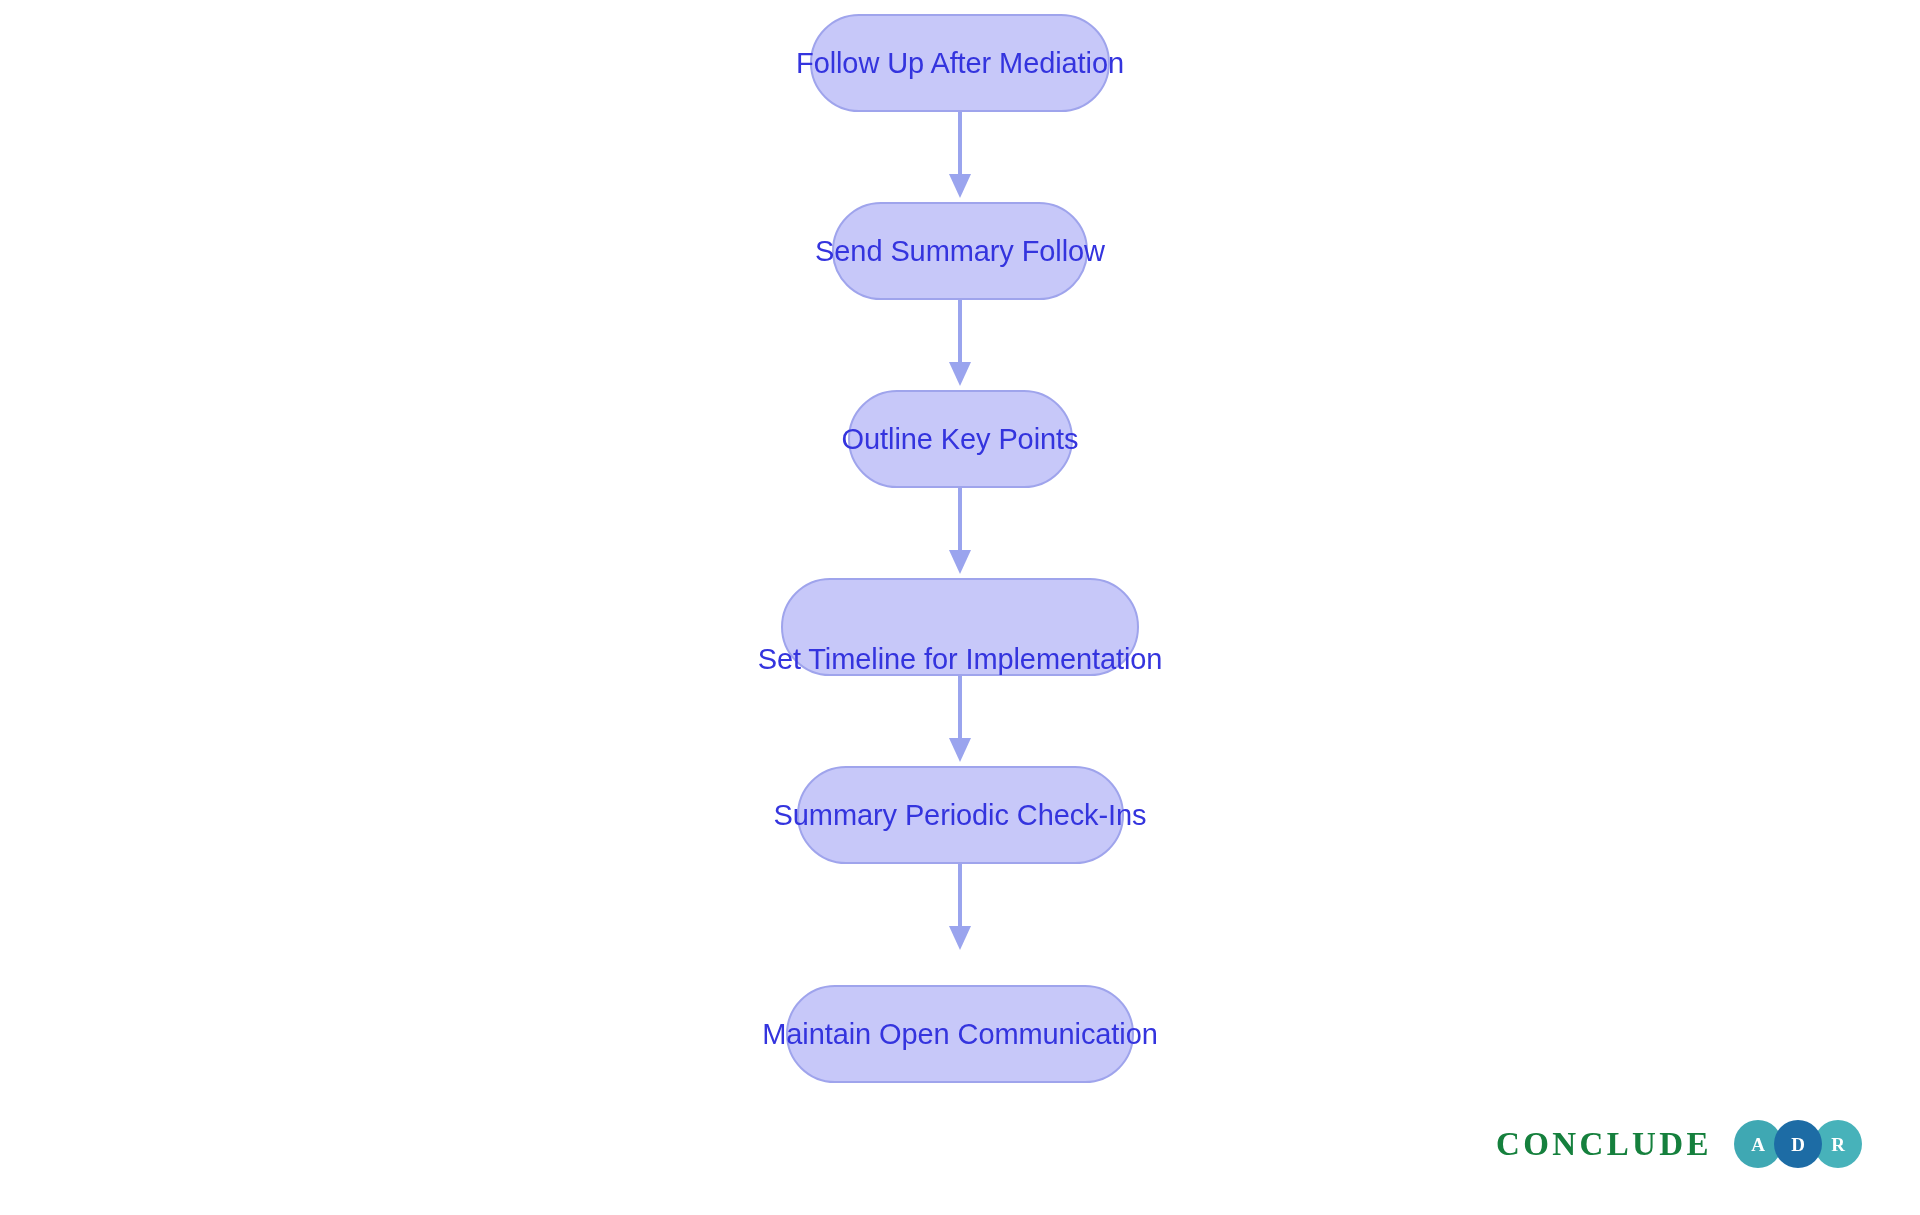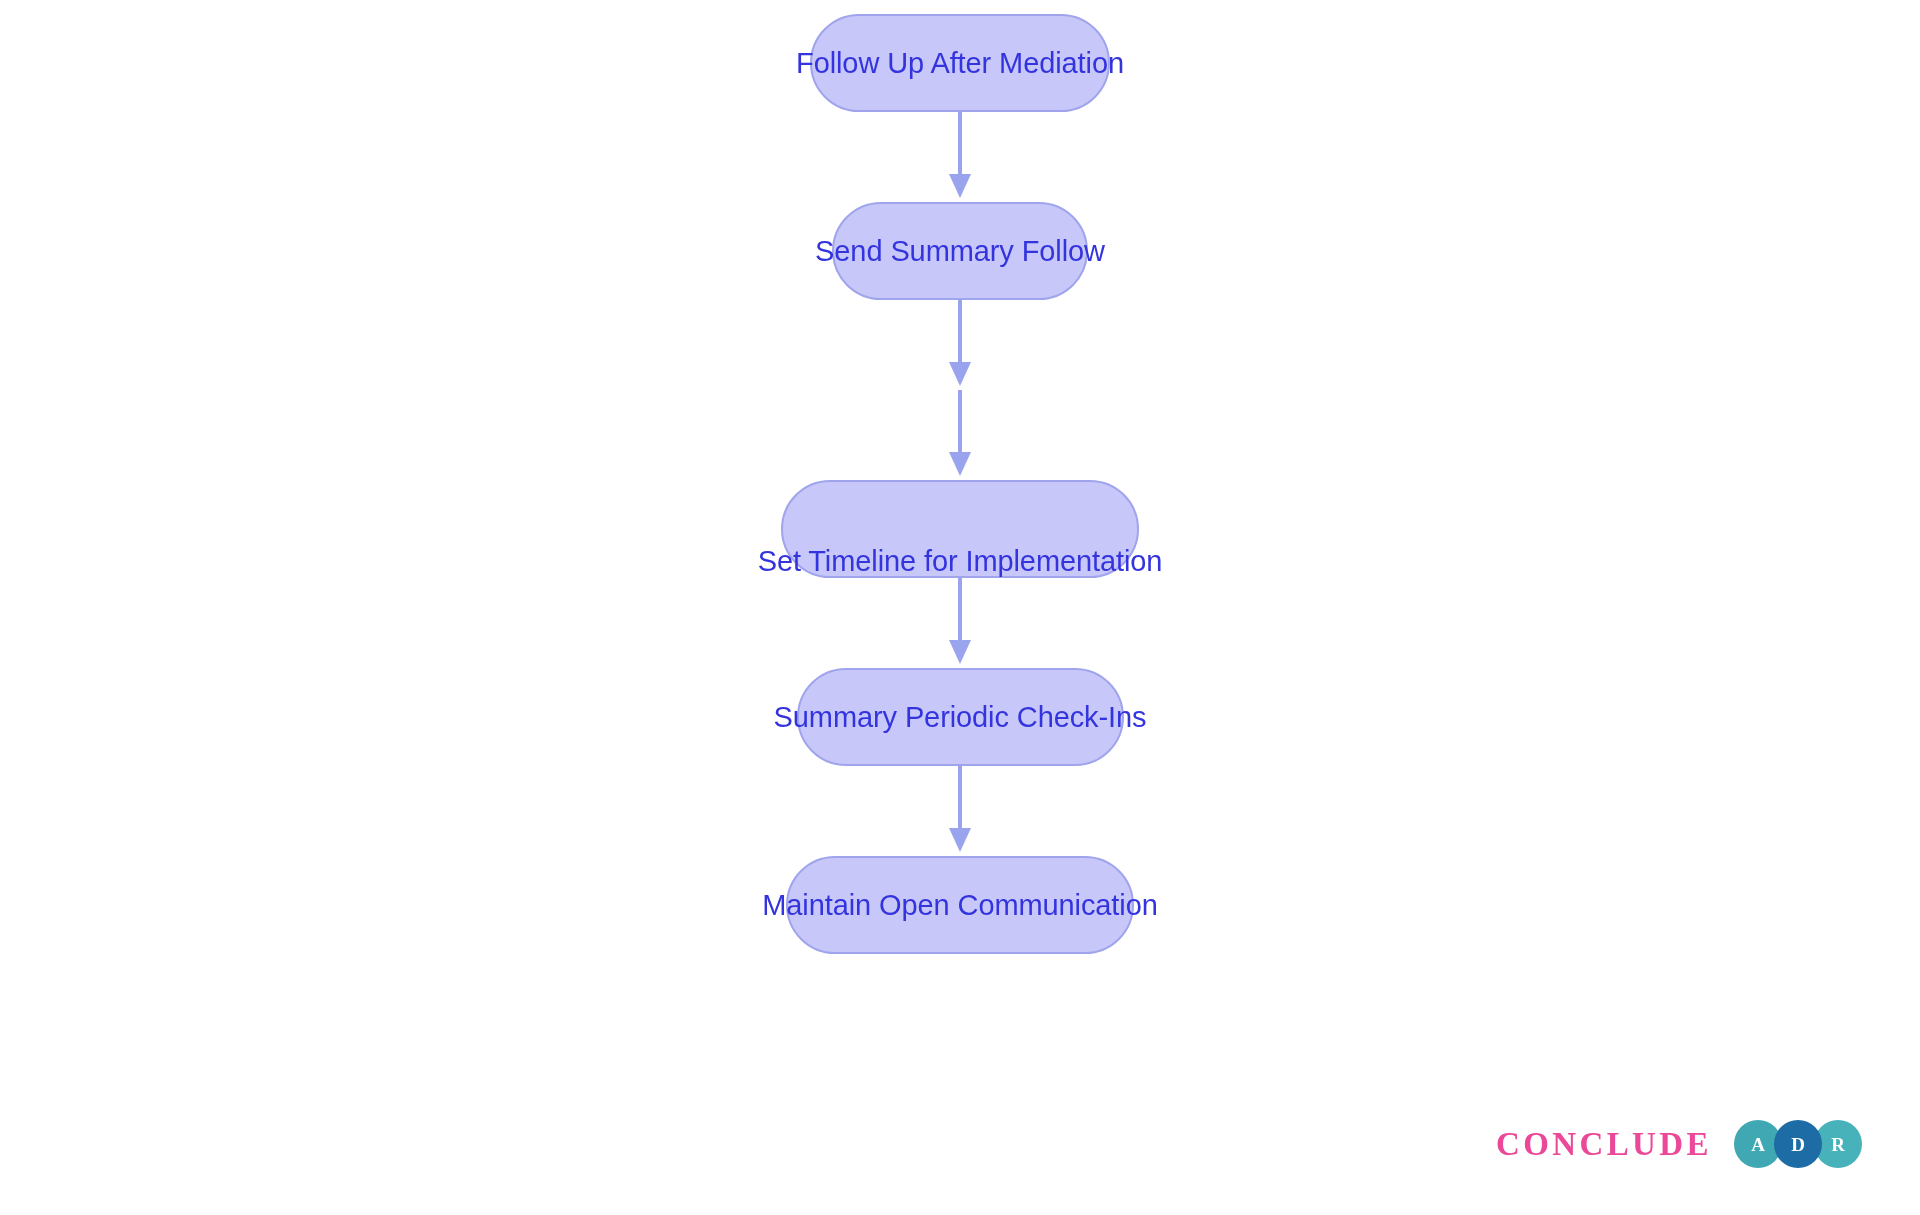--- a/index.html
+++ b/index.html
@@ -73,21 +73,21 @@
     bottom: 47px;
     display: flex;
     align-items: center;
     gap: 22px;
   }
   .brand-wordmark {
     font-family: "Liberation Serif", serif;
     font-size: 33px;
     font-weight: 700;
     letter-spacing: 3.4px;
-    color: #ec4899;
+    color: #15803d;
     line-height: 1;
     white-space: nowrap;
     margin-left: 7px;
   }
   .brand-marks {
     position: relative;
     width: 128px;
     height: 48px;
   }
   .brand-circle {
@@ -126,20 +126,23 @@
 
     <div class="node" style="width: 256px;">
       <span class="node-label">Send Summary Follow</span>
     </div>
 
     <svg class="connector" viewBox="0 0 26 90" aria-hidden="true">
       <line x1="13" y1="0" x2="13" y2="66" stroke="#9aa4ee" stroke-width="4"></line>
       <polygon points="13,86 2,62 24,62" fill="#9aa4ee"></polygon>
     </svg>
 
+    <div class="node" style="width: 225px;">
+      <span class="node-label">Outline Key Points</span>
+    </div>
 
     <svg class="connector" viewBox="0 0 26 90" aria-hidden="true">
       <line x1="13" y1="0" x2="13" y2="66" stroke="#9aa4ee" stroke-width="4"></line>
       <polygon points="13,86 2,62 24,62" fill="#9aa4ee"></polygon>
     </svg>
 
     <div class="node" style="width: 358px; align-items: flex-end;">
       <span class="node-label">Set Timeline for Implementation</span>
     </div>
 
@@ -150,21 +153,21 @@
 
     <div class="node" style="width: 327px;">
       <span class="node-label">Summary Periodic Check-Ins</span>
     </div>
 
     <svg class="connector" viewBox="0 0 26 90" aria-hidden="true">
       <line x1="13" y1="0" x2="13" y2="66" stroke="#9aa4ee" stroke-width="4"></line>
       <polygon points="13,86 2,62 24,62" fill="#9aa4ee"></polygon>
     </svg>
 
-    <div class="node" style="width: 348px;">
+    <div class="node" style="width: 348px; margin-top: 31px;">
       <span class="node-label">Maintain Open Communication</span>
     </div>
 
   </div>
 </div>
 
 <div id="brand-logo">
   <div class="brand-wordmark">CONCLUDE</div>
   <div class="brand-marks">
     <div class="brand-circle c-a" style="background: rgb(63, 168, 179);">

